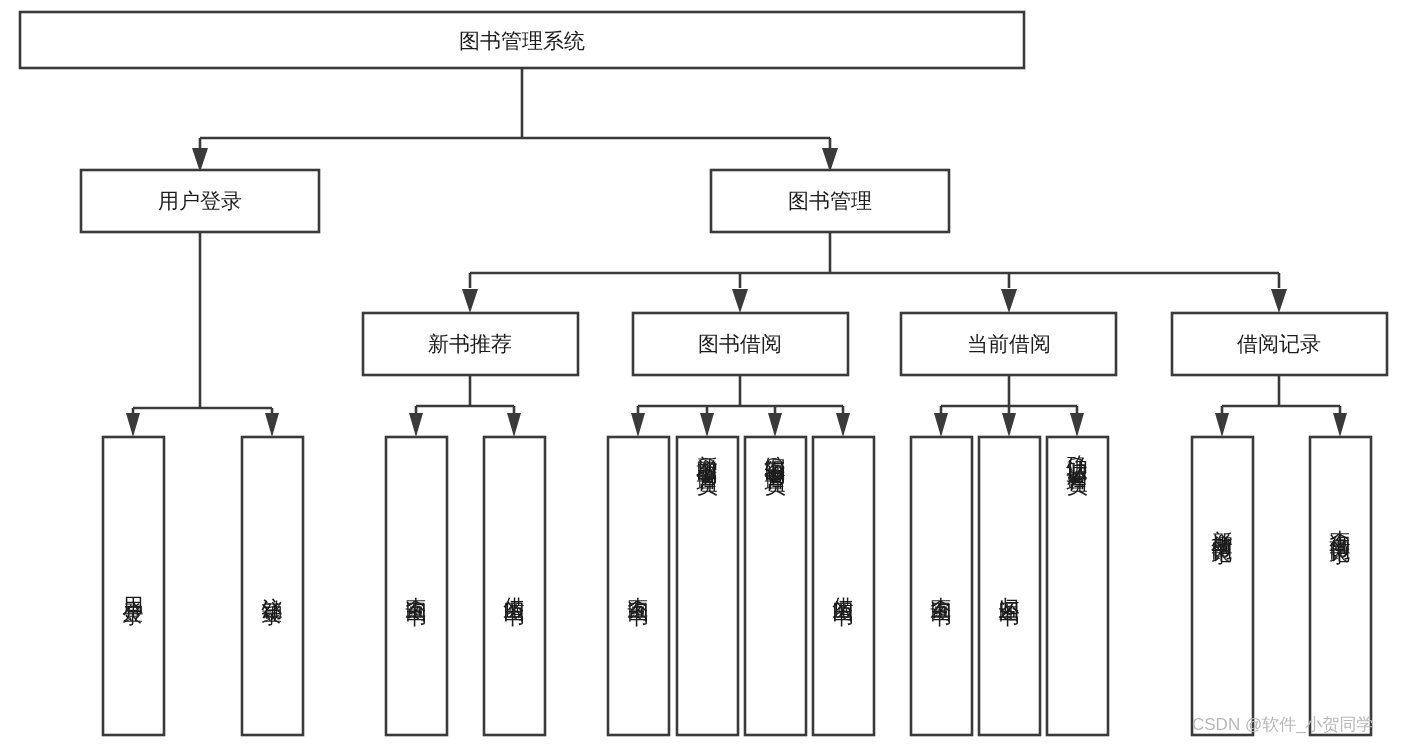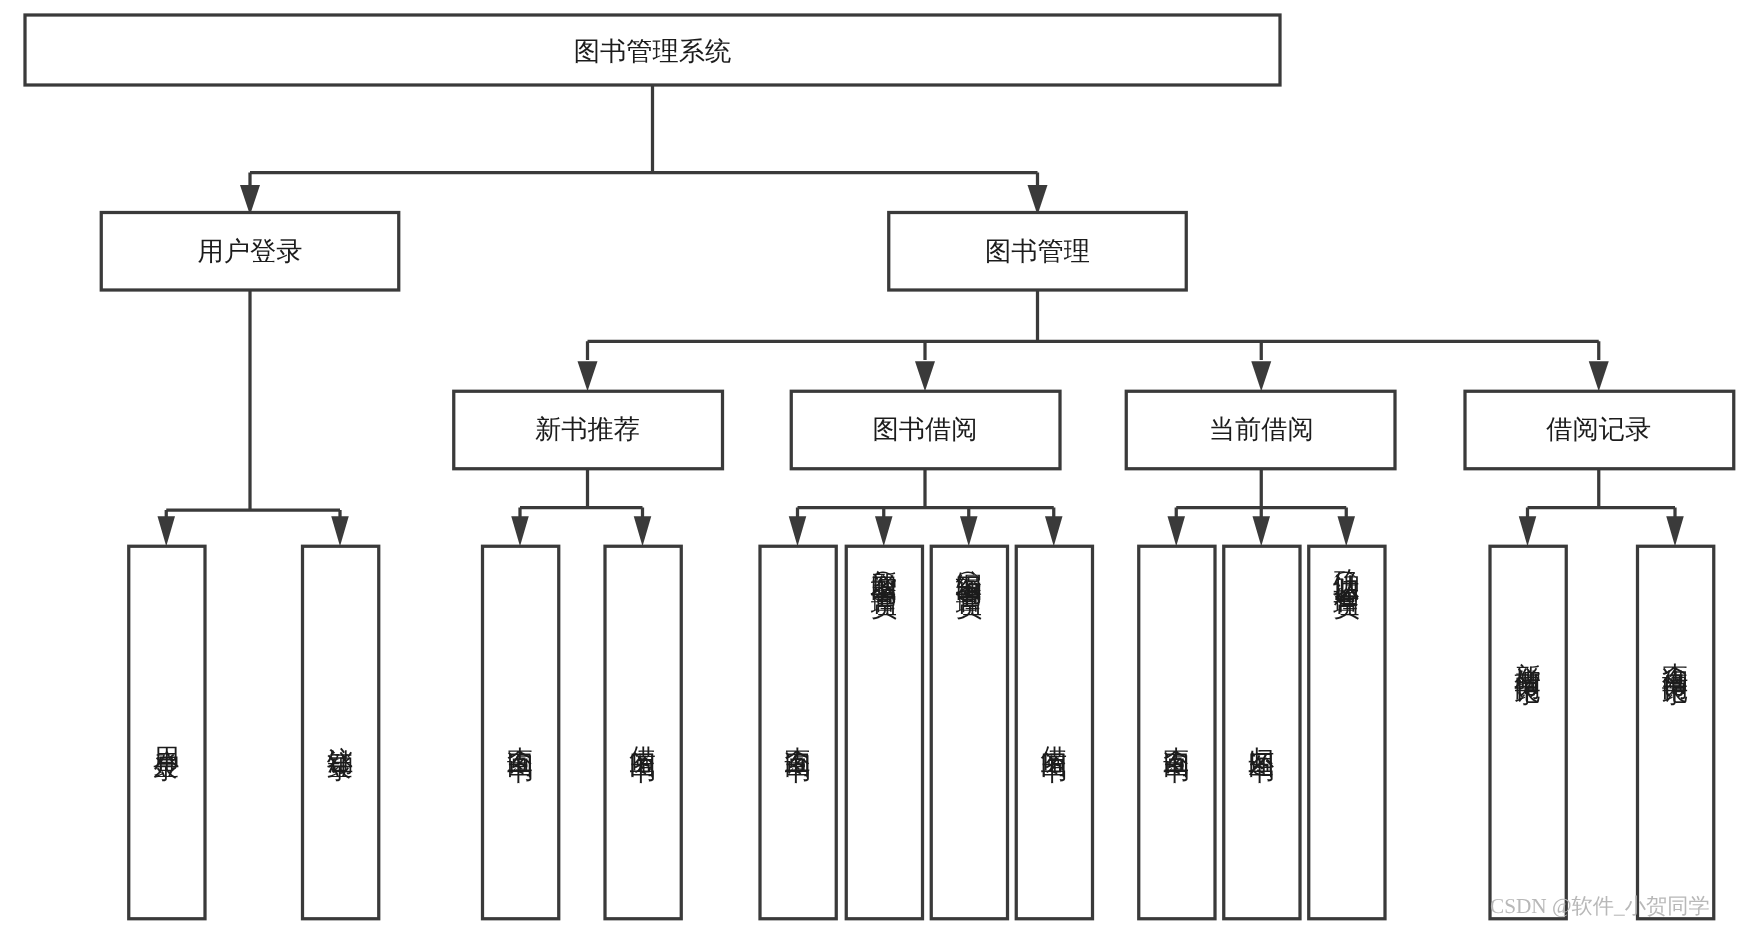--- a/index.html
+++ b/index.html
@@ -21,21 +21,21 @@
     font-family:"DejaVu Sans","Liberation Sans",sans-serif;
     font-size:21px;fill:#1c1c1c;
     writing-mode:vertical-rl;
     text-orientation:upright;
     letter-spacing:3px;
     text-anchor:middle;
     white-space:pre;
   }
   .watermark{
     position:absolute;
-    font-family:Liberation Serif, serif;
+    font-family:Liberation Sans, sans-serif;
     font-size:17px;color:#b8b8b8;
     left:1192px;top:713px;
     white-space:nowrap;
     pointer-events:none;
   }
 </style>
 </head>
 <body>
 
 <svg id="canvas" viewBox="0 0 1405 747">

